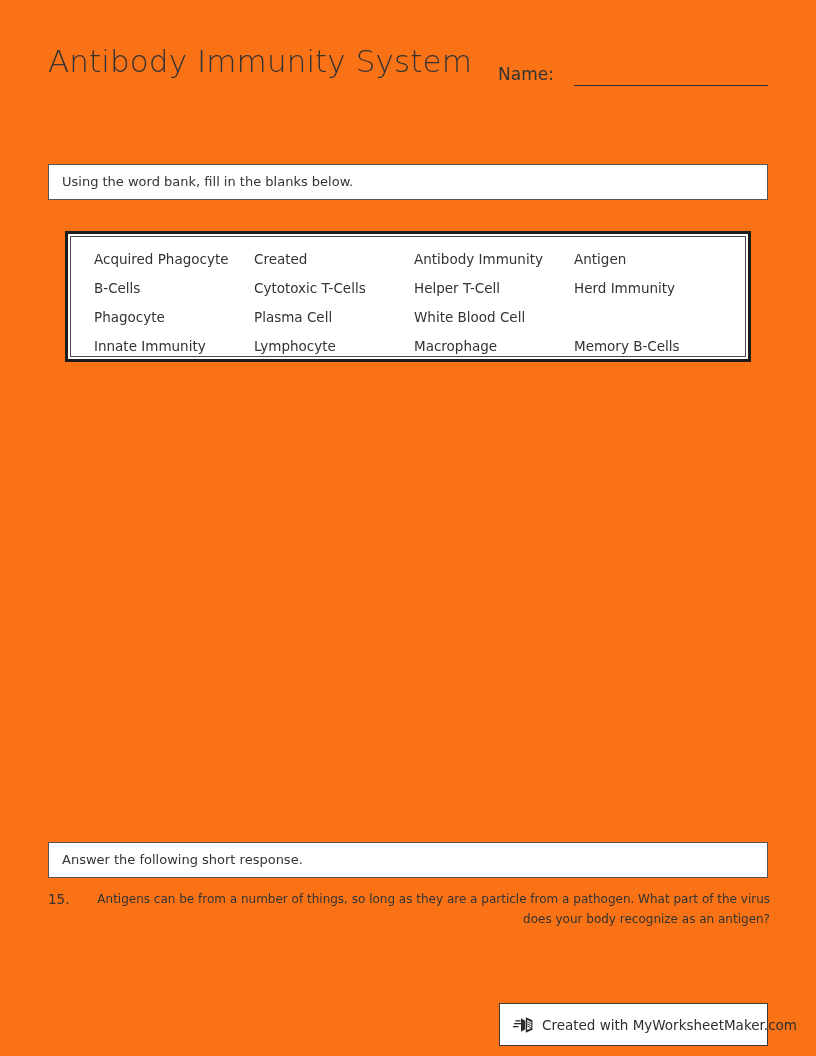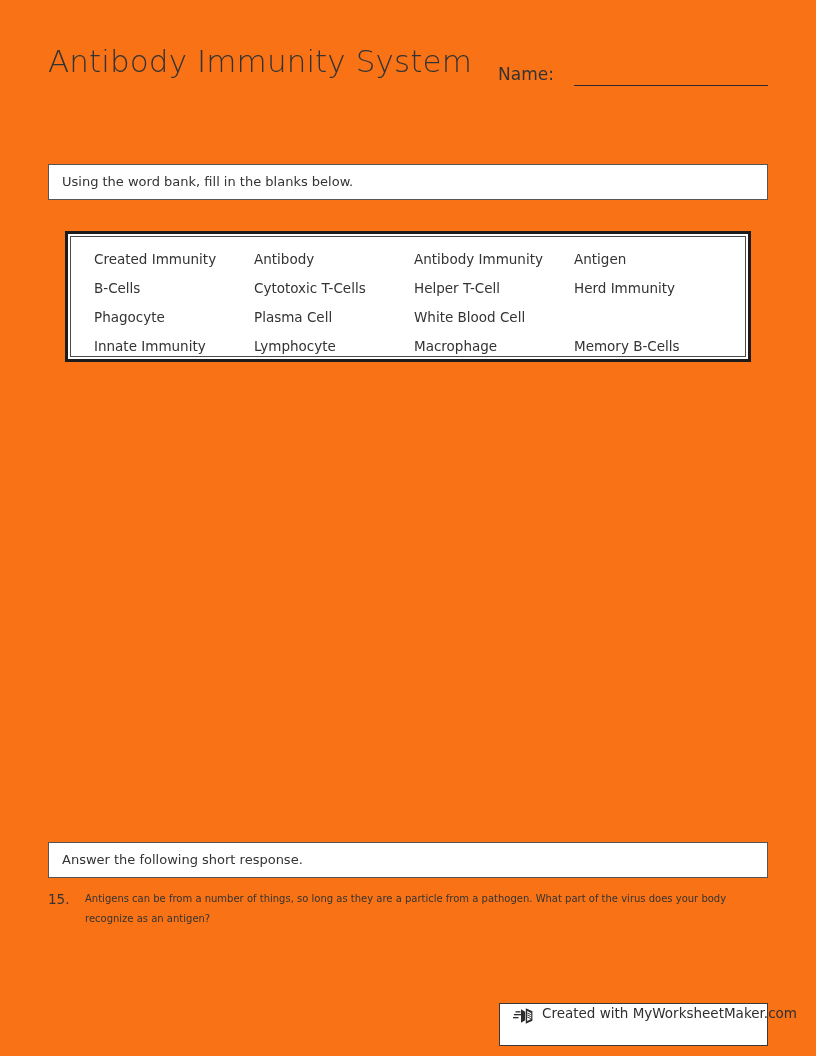--- a/index.html
+++ b/index.html
@@ -139,38 +139,38 @@
   }
   .question-number {
     width: 37px;
     flex: 0 0 37px;
     font-size: 13.5px;
     color: #333333;
     line-height: 20px;
   }
   .question-text {
     flex: 1;
-    font-size: 10px;
+    font-size: 12px;
     color: #333333;
     line-height: 20px;
-    text-align: left;
+    text-align: right;
   }
 
   
   .footer-badge {
     position: absolute;
     left: 499px;
     top: 1003px;
     width: 269px;
     height: 43px;
     box-sizing: border-box;
     border: 1px solid #3a3a3a;
     background: #ffffff;
     display: flex;
-    align-items: flex-start;
+    align-items: center;
     padding-left: 12px;
   }
   .footer-logo {
     width: 24px;
     height: 24px;
     flex: 0 0 24px;
     position: relative;
     margin-right: 6px;
   }
   .footer-text {
@@ -198,22 +198,22 @@
 
   <div class="instruction-box" id="instruction-1">
     <span class="instruction-text">Using the word bank, fill in the blanks below.</span>
   </div>
 
   <div class="wordbank-outer">
     <div class="wordbank-inner">
       <div class="wordbank-grid">
 
         <div class="wb-row">
-          <span class="wb-cell">Created Immunity</span>
-          <span class="wb-cell">Antibody</span>
+          <span class="wb-cell">Acquired Phagocyte</span>
+          <span class="wb-cell">Created</span>
           <span class="wb-cell">Antibody Immunity</span>
           <span class="wb-cell">Antigen</span>
         </div>
 
         <div class="wb-row">
           <span class="wb-cell">B-Cells</span>
           <span class="wb-cell">Cytotoxic T-Cells</span>
           <span class="wb-cell">Helper T-Cell</span>
           <span class="wb-cell">Herd Immunity</span>
         </div>

